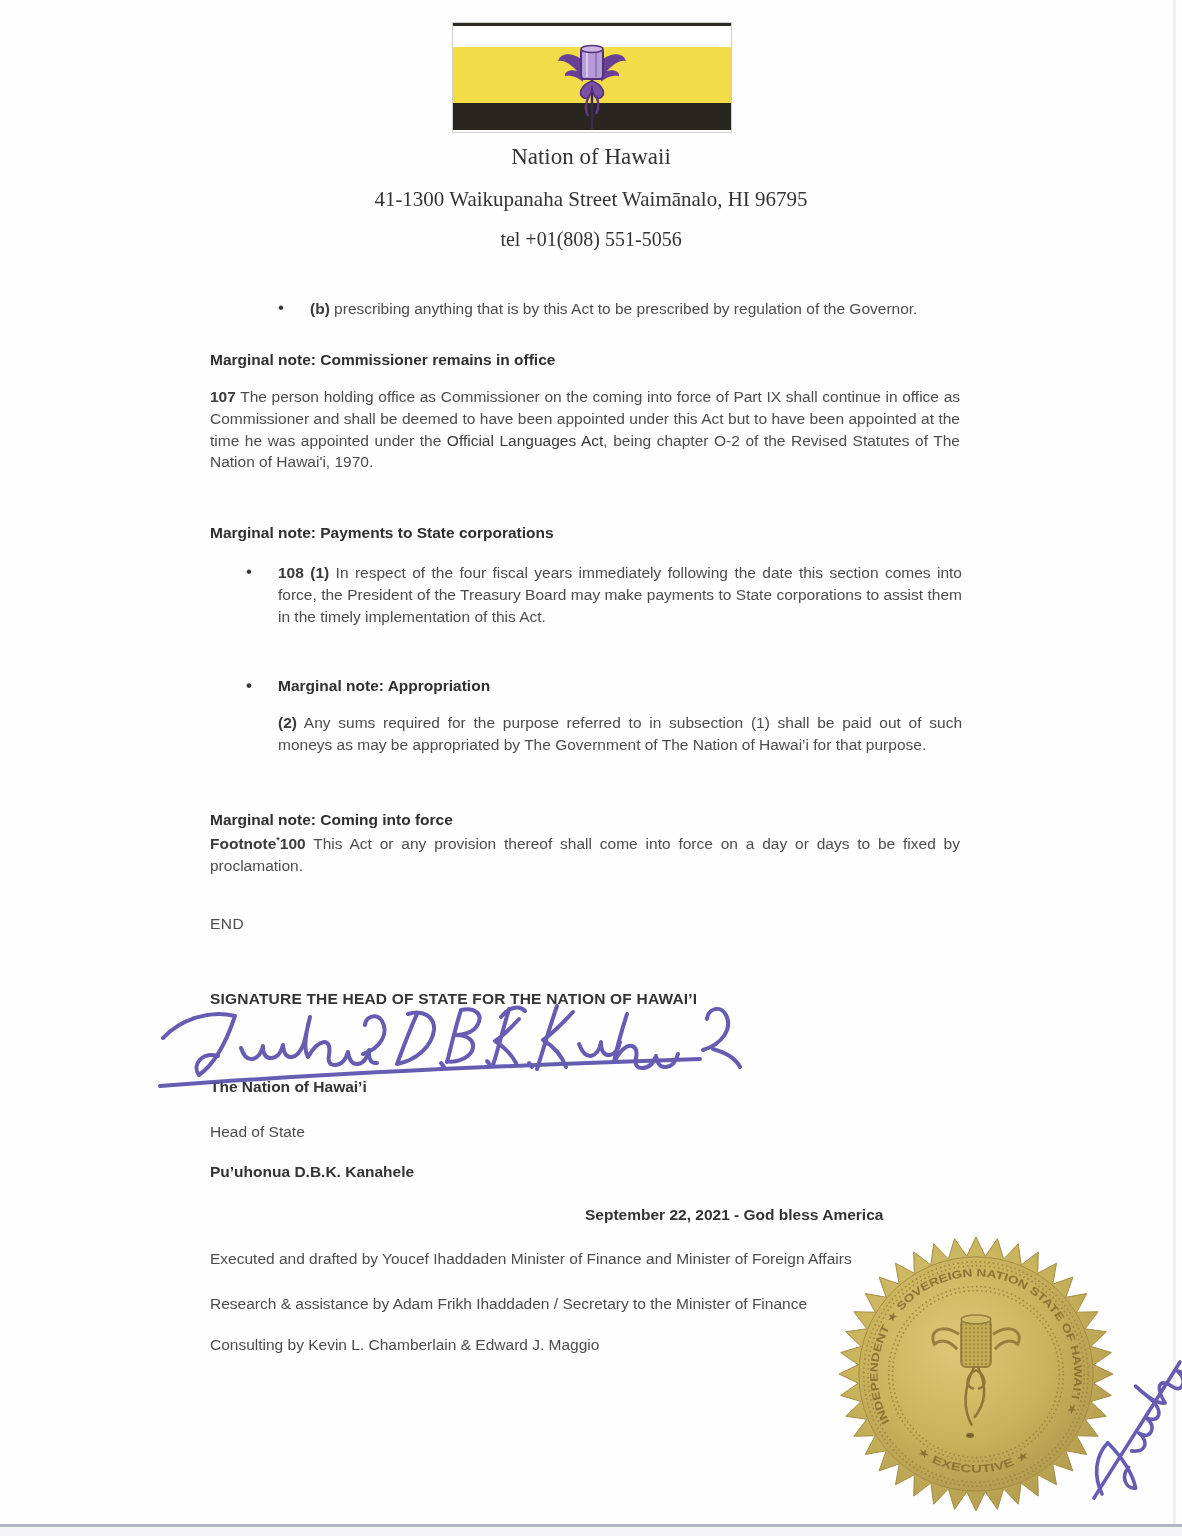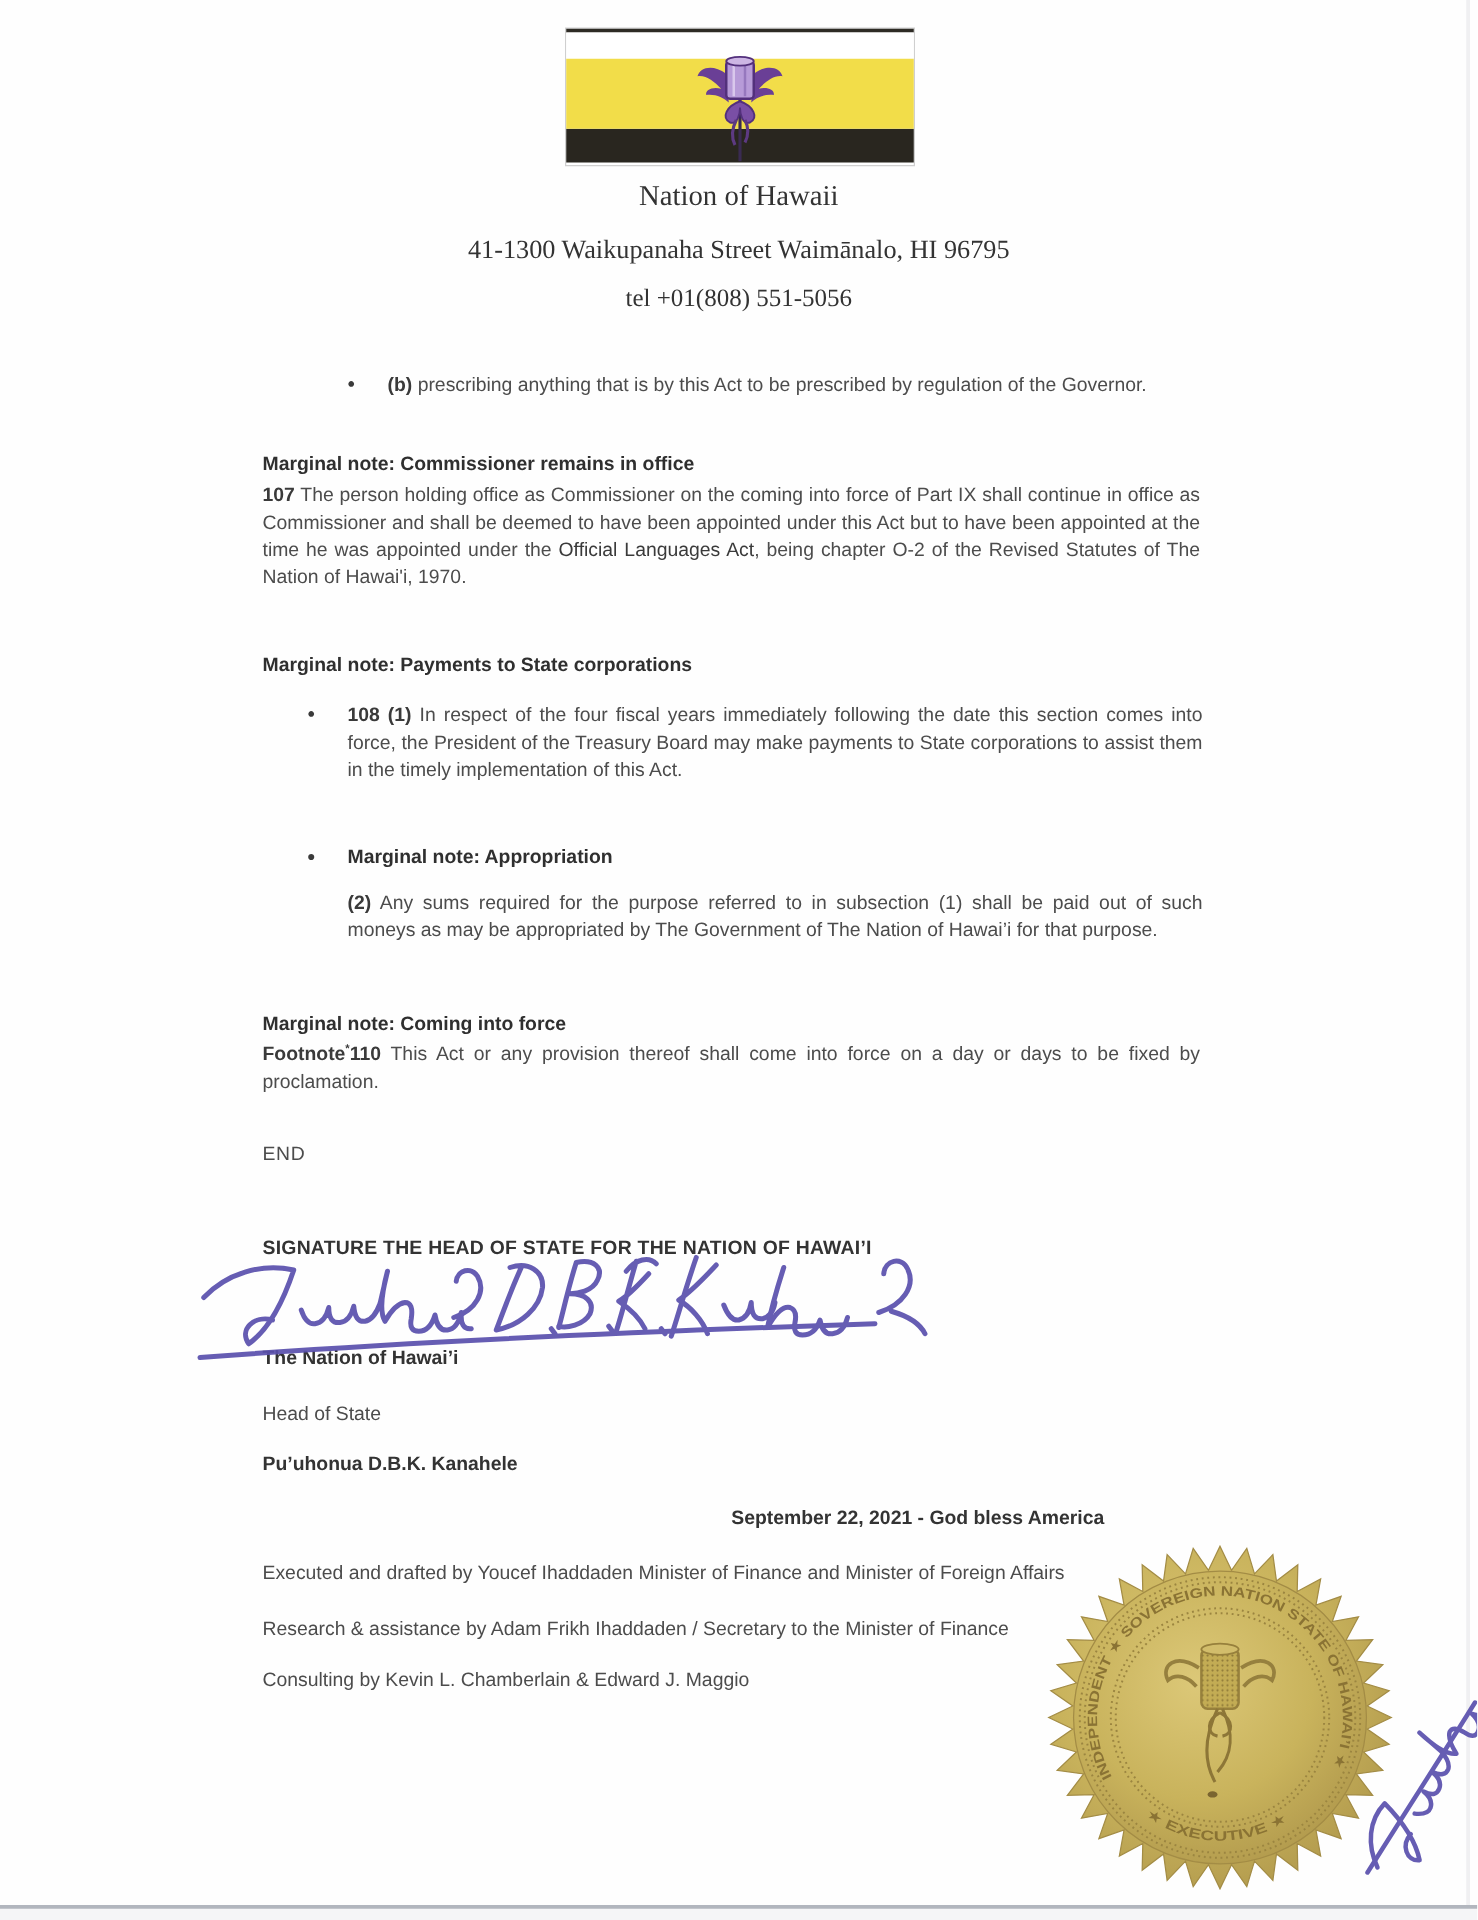--- a/index.html
+++ b/index.html
@@ -59,42 +59,42 @@
   </div>
 
   <div class="abs serif h-title">Nation of Hawaii</div>
   <div class="abs serif h-addr">41-1300 Waikupanaha Street Waimānalo, HI 96795</div>
   <div class="abs serif h-tel">tel +01(808) 551-5056</div>
 
   <div class="bullet-item para" style="left:310px;top:298px;width:650px;">
     <span class="lead">(b)</span><span> prescribing anything that is by this Act to be prescribed by regulation of the Governor.</span>
   </div>
 
-  <div class="abs mnote" style="left:210px;top:363px;">Marginal note: Commissioner remains in office</div>
+  <div class="abs mnote" style="left:210px;top:351px;">Marginal note: Commissioner remains in office</div>
 
   <div class="abs para" style="left:210px;top:386px;width:750px;">
     <span class="lead">107</span><span> The person holding office as Commissioner on the coming into force of Part IX shall continue in office as Commissioner and shall be deemed to have been appointed under this Act but to have been appointed at the time he was appointed under the </span><span class="actname">Official Languages Act</span><span>, being chapter O-2 of the Revised Statutes of The Nation of Hawai'i, 1970.</span>
   </div>
 
   <div class="abs mnote" style="left:210px;top:524px;">Marginal note: Payments to State corporations</div>
 
   <div class="bullet-item para" style="left:278px;top:562px;width:684px;">
     <span class="lead">108 (1)</span><span> In respect of the four fiscal years immediately following the date this section comes into force, the President of the Treasury Board may make payments to State corporations to assist them in the timely implementation of this Act.</span>
   </div>
 
   <div class="bullet-item mnote" style="left:278px;top:677px;">Marginal note: Appropriation</div>
 
   <div class="abs para" style="left:278px;top:712px;width:684px;">
     <span class="lead">(2)</span><span> Any sums required for the purpose referred to in subsection (1) shall be paid out of such moneys as may be appropriated by The Government of The Nation of Hawai’i for that purpose.</span>
   </div>
 
   <div class="abs mnote" style="left:210px;top:811px;">Marginal note: Coming into force</div>
 
   <div class="abs para" style="left:210px;top:833px;width:750px;">
-    <span class="lead">Footnote</span><sup class="fnmark">*</sup><span class="lead">110</span><span> This Act or any provision thereof shall come into force on a day or days to be fixed by proclamation.</span>
+    <span class="lead">Footnote</span><sup class="fnmark">*</sup><span class="lead">100</span><span> This Act or any provision thereof shall come into force on a day or days to be fixed by proclamation.</span>
   </div>
 
   <div class="abs plain-line" style="left:210px;top:915px;letter-spacing:.5px;">END</div>
 
   <div class="abs caps-caption" style="left:210px;top:990px;">SIGNATURE THE HEAD OF STATE FOR THE NATION OF HAWAI’I</div>
 
   <svg class="abs" style="left:155px;top:996px;z-index:3;" width="610" height="100" viewBox="0 0 610 100" aria-label="handwritten signature">
     <g class="ink" stroke-width="4" opacity="0.92">
       <path d="M8,42 C26,23 54,14 80,20 C72,44 61,67 44,79 C36,68 48,56 63,60"></path>
       <path d="M86,52 q4,12 11,11 q8,-1 11,-13 q0,13 9,12 q8,-1 11,-13 q1,13 9,12 q7,-1 12,-14 l6,-26 q-8,30 -2,40 q8,-14 16,-15 q7,0 5,13 q-2,10 6,10 q9,0 13,-13 q2,13 10,12 q8,-1 11,-14 q-1,14 8,13"></path>

